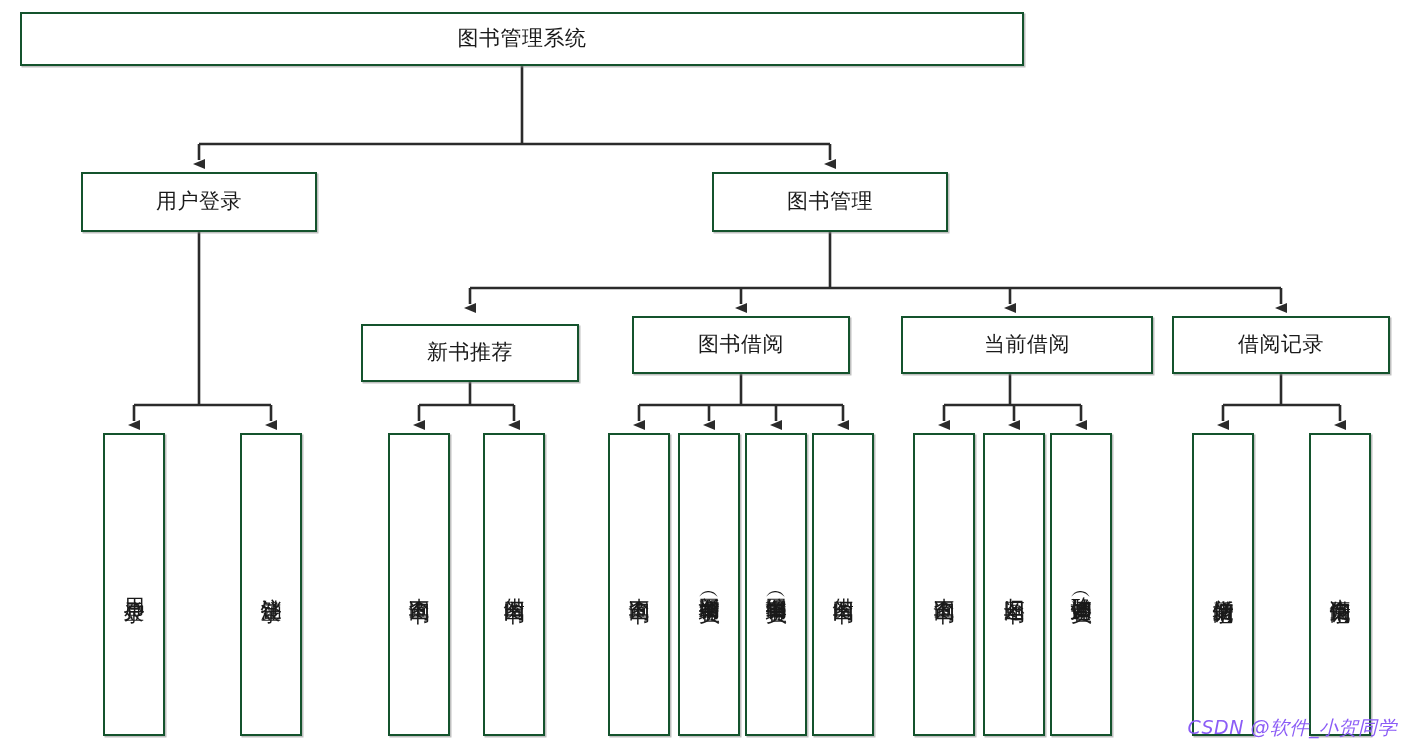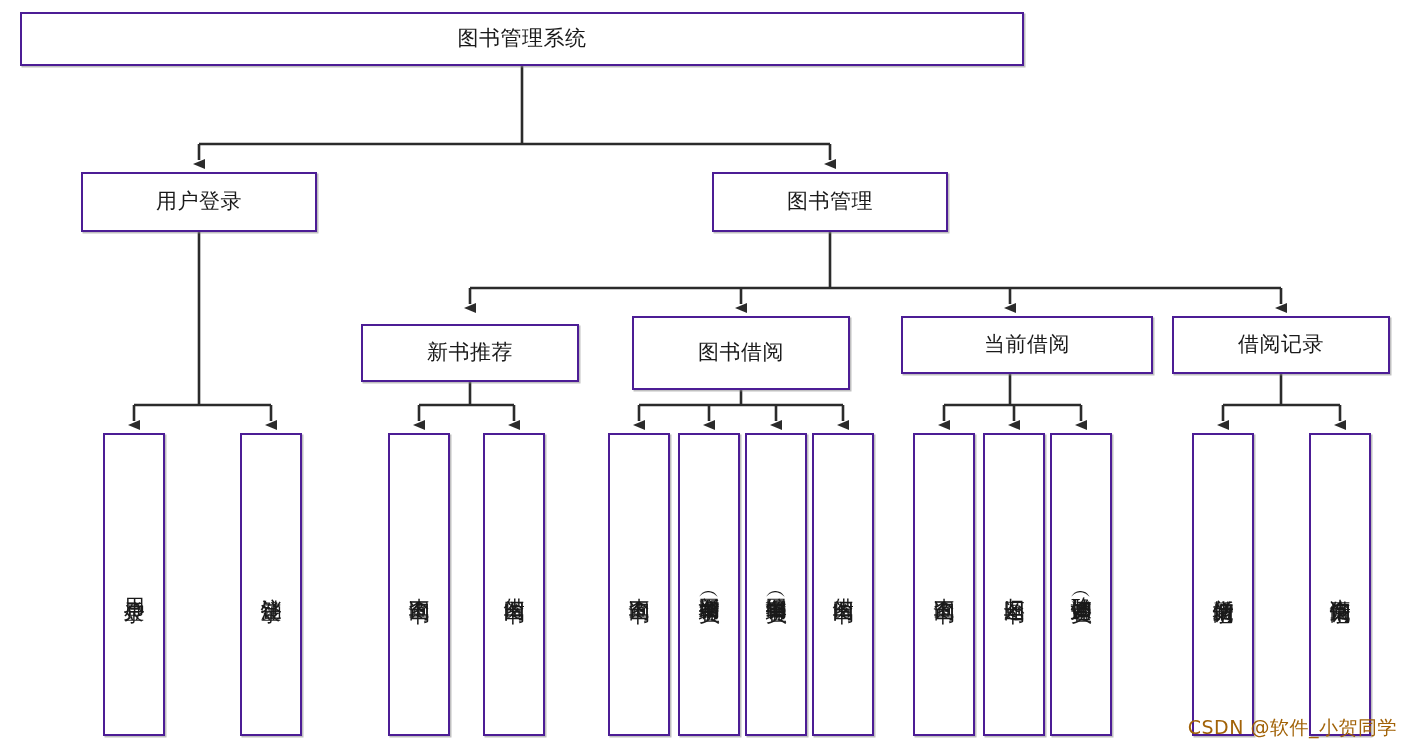--- a/index.html
+++ b/index.html
@@ -18,21 +18,21 @@
     position: absolute;
     left: 0;
     top: 0;
     width: 1405px;
     height: 747px;
   }
   .node-box {
     position: absolute;
     box-sizing: border-box;
     background: #ffffff;
-    border: 2px solid #4c1d95;
+    border: 2px solid #14532d;
     box-shadow: 1.5px 1.5px 0 0 rgba(140,140,140,0.55);
   }
   .node-label-h {
     position: absolute;
     left: 0; right: 0; top: 0; bottom: 0;
     display: flex;
     align-items: center;
     justify-content: center;
     font-size: 21px;
     color: #1a1a1a;
@@ -61,23 +61,24 @@
     left: 0; top: 0;
     width: 1405px;
     height: 747px;
     pointer-events: none;
   }
   #watermark {
     position: absolute;
     right: 8px;
     bottom: 6px;
     font-size: 19px;
-    color: #a16207;
+    color: #8b5cf6;
     letter-spacing: 0.5px;
     white-space: nowrap;
+    font-style: italic;
   }
 </style>
 </head>
 <body>
 
 <div id="diagram-root">
 
   <svg id="connector-layer" viewBox="0 0 1405 747" width="1405" height="747" xmlns="http://www.w3.org/2000/svg">
     <defs>
       <marker id="arrowhead" markerWidth="10" markerHeight="12" refX="1" refY="6" orient="auto" markerUnits="userSpaceOnUse">
@@ -127,21 +128,21 @@
       </div>
       <div class="node-box" style="left: 81px; top: 172px; width: 236px; height: 60px;">
         <div class="node-label-h">用户登录</div>
       </div>
       <div class="node-box" style="left: 712px; top: 172px; width: 236px; height: 60px;">
         <div class="node-label-h">图书管理</div>
       </div>
       <div class="node-box" style="left: 361px; top: 324px; width: 218px; height: 58px;">
         <div class="node-label-h">新书推荐</div>
       </div>
-      <div class="node-box" style="left: 632px; top: 316px; width: 218px; height: 74px;">
+      <div class="node-box" style="left: 632px; top: 316px; width: 218px; height: 58px;">
         <div class="node-label-h">图书借阅</div>
       </div>
       <div class="node-box" style="left: 901px; top: 316px; width: 252px; height: 58px;">
         <div class="node-label-h">当前借阅</div>
       </div>
       <div class="node-box" style="left: 1172px; top: 316px; width: 218px; height: 58px; padding-left: 20px;">
         <div class="node-label-h">借阅记录</div>
       </div>
       <div class="node-box" style="left: 103px; top: 433px; width: 62px; height: 303px;">
         <div class="node-label-v">用户登录</div>

